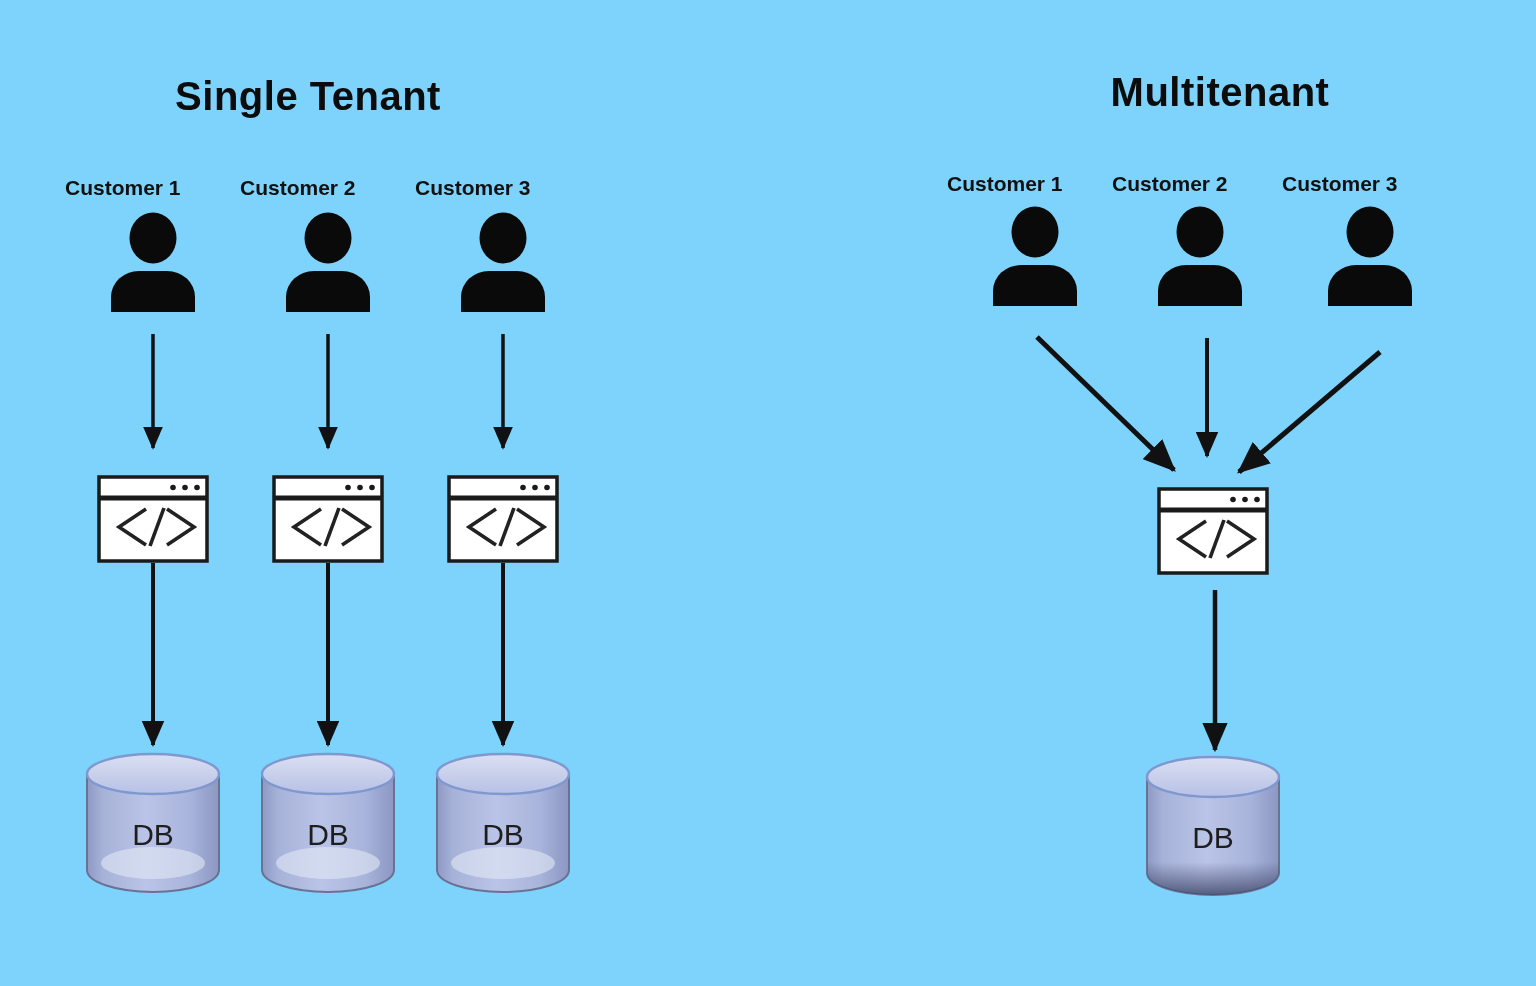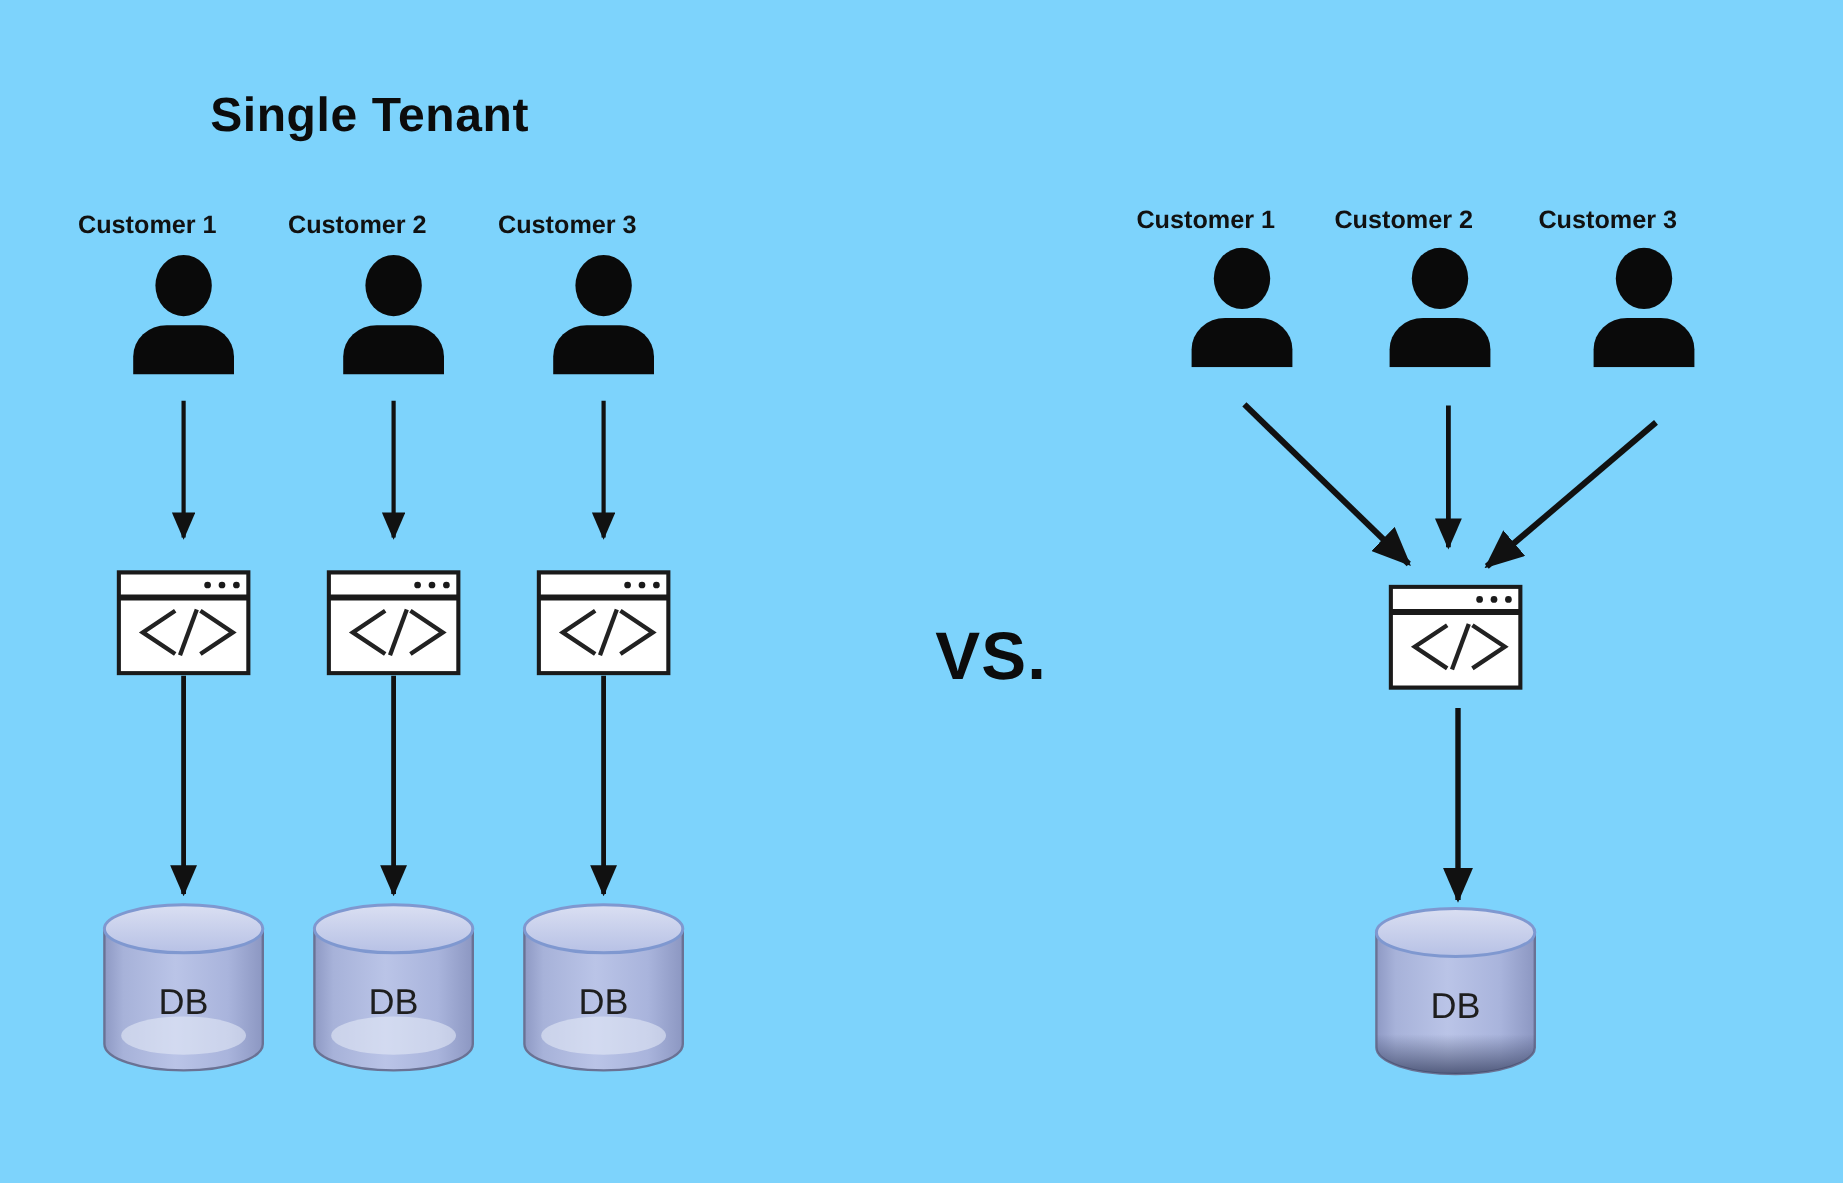--- a/index.html
+++ b/index.html
@@ -58,21 +58,21 @@
       <stop offset="0" stop-color="#414a6b" stop-opacity="0"></stop>
       <stop offset="0.72" stop-color="#414a6b" stop-opacity="0"></stop>
       <stop offset="1" stop-color="#414a6b" stop-opacity="0.85"></stop>
     </linearGradient>
   </defs>
 </svg>
 
 <div class="canvas">
 
   <div class="title title-left">Single Tenant</div>
-  <div class="vs">VS.</div>
+  <div class="title title-right">Multitenant</div>
 
   <div class="col" style="left:65px;top:176px;">
     <div class="cust-label">Customer 1</div>
     <svg class="person" width="92" height="100" viewBox="0 0 92 100">
       <ellipse cx="46" cy="26" rx="23.5" ry="25.5" fill="#0a0a0a"></ellipse>
       <path d="M4,100 v-15 a28,26 0 0 1 28,-26 h28 a28,26 0 0 1 28,26 v15 z" fill="#0a0a0a"></path>
     </svg>
     <svg class="arrow-short" width="30" height="124" viewBox="0 0 30 124">
       <line x1="15" y1="2" x2="15" y2="116" stroke="#111" stroke-width="3.5" marker-end="url(#ah)"></line>
     </svg>

